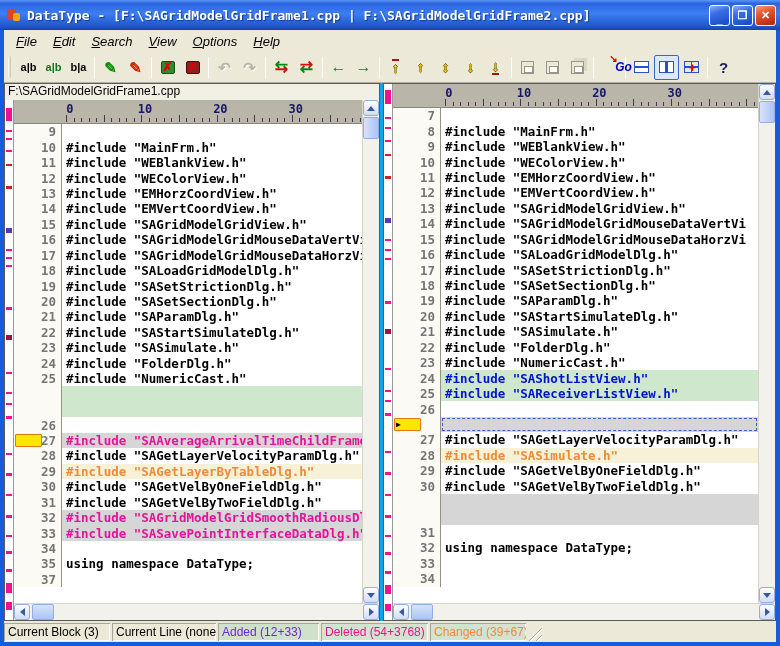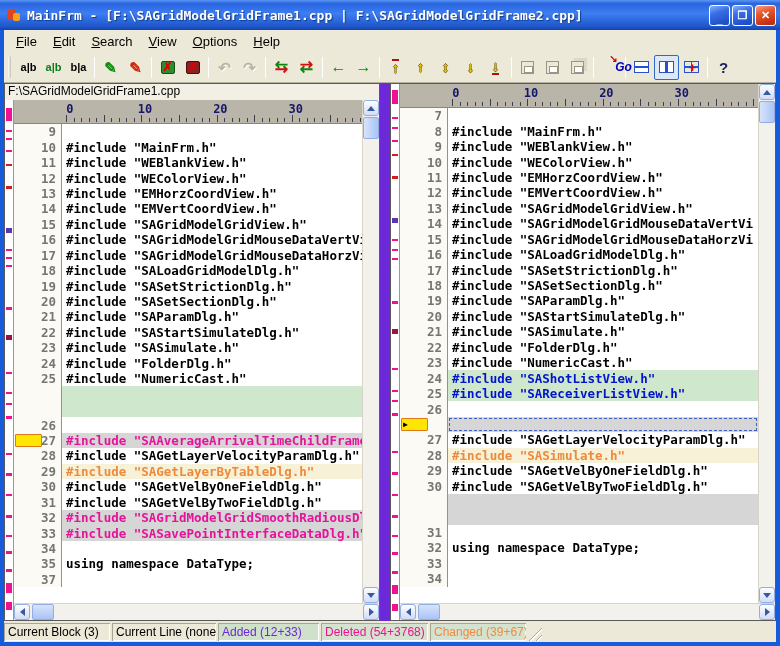--- a/index.html
+++ b/index.html
@@ -34,21 +34,21 @@
   .wbtn.close { background:linear-gradient(160deg,#f8a088 0%,#e85830 35%,#c03010 85%); }
   .wbtn.min span { transform:translateY(4px); }
   
   .frame {
     flex:1; display:flex; flex-direction:column; min-height:0;
     border-left:4px solid #155bdc; border-right:4px solid #155bdc; border-bottom:4px solid #155bdc;
     background:#ece9d8;
   }
   
   .menubar { height:22px; flex:none; display:flex; align-items:center; padding-left:4px; font-size:13px; }
-  .menu-item { padding:3px 8px; color:#000; }
+  .menu-item { padding:3px 8px; color:#000;font-style:italic; }
   .menu-item u { text-decoration:underline; }
   
   .toolbar {
     height:31px; flex:none; display:flex; align-items:center; padding:2px 2px;
     border-bottom:1px solid #b5b1a1;
   }
   .tgrip { width:3px; height:22px; flex:none; margin:0 5px 0 2px;
     background:linear-gradient(90deg,#fff,#c5c1b1); border-radius:2px; }
   .tsep { width:1px; height:21px; flex:none; background:#b5b1a1; border-right:1px solid #fff; margin:0 3px; }
   .tbtn {
@@ -88,21 +88,21 @@
   .ti-goto::before { content:"↘"; position:absolute; top:-7px; left:-6px; color:#d00000; font-size:10px; font-style:normal; }
   .vicon { width:15px; height:12px; border:1px solid #2a52c8; background:#fff; position:relative; }
   .ti-view-horizontal-split { background:linear-gradient(to bottom,#fff 42%,#2a52c8 42%,#2a52c8 58%,#fff 58%); }
   .ti-view-vertical-split { background:linear-gradient(to right,#fff 42%,#2a52c8 42%,#2a52c8 58%,#fff 58%); }
   .ti-view-grid { background:
       linear-gradient(to right,transparent 45%,#2a52c8 45%,#2a52c8 55%,transparent 55%),
       linear-gradient(to bottom,transparent 42%,#2a52c8 42%,#2a52c8 58%,transparent 58%); }
   .ti-view-grid::after { content:"+"; position:absolute; left:4px; top:-1px; color:#e00000; font:bold 12px "Liberation Sans",sans-serif; }
   .ti-help { color:#202060; font-size:15px; }
   
-  .main { flex:1; display:flex; min-height:0; background:#6d28d9; gap:10px; }
+  .main { flex:1; display:flex; min-height:0; background:#0ea5e9; gap:3px; }
   .pane { display:flex; flex-direction:column; border:1px solid #5a5a5a; background:#fff; min-height:0; }
   .pane-header { height:16px; flex:none; line-height:15px; font-size:12px; padding-left:3px;
     background:#f2f0e4; color:#000; white-space:nowrap; overflow:hidden; }
   .pane-header.active { background:var(--accent-blue); color:#fff; }
   .pane-body { flex:1; display:flex; min-height:0; }
   .diffmap { width:9px; flex:none; position:relative; background:#fff; border-right:1px solid #999; }
   .dm { position:absolute; left:1px; right:1px; }
   .mid { flex:1; display:flex; flex-direction:column; min-width:0; }
   .upper { flex:1; display:flex; min-height:0; }
   .rr { flex:1; display:flex; flex-direction:column; min-width:0; }
@@ -157,21 +157,21 @@
 </style>
 </head>
 <body>
 
 <div class="window">
   <div class="titlebar">
     <span class="app-icon">
         <i class="i1"></i>
         <i class="i2"></i>
       </span>
-    <span class="title-text">MainFrm - [F:\SAGridModelGridFrame1.cpp | F:\SAGridModelGridFrame2.cpp]</span>
+    <span class="title-text">DataType - [F:\SAGridModelGridFrame1.cpp | F:\SAGridModelGridFrame2.cpp]</span>
     <span class="winbtns">
       <button class="wbtn min">
           <span>_</span>
         </button>
       <button class="wbtn max">
           <span>❐</span>
         </button>
       <button class="wbtn close">
           <span>✕</span>
         </button>

